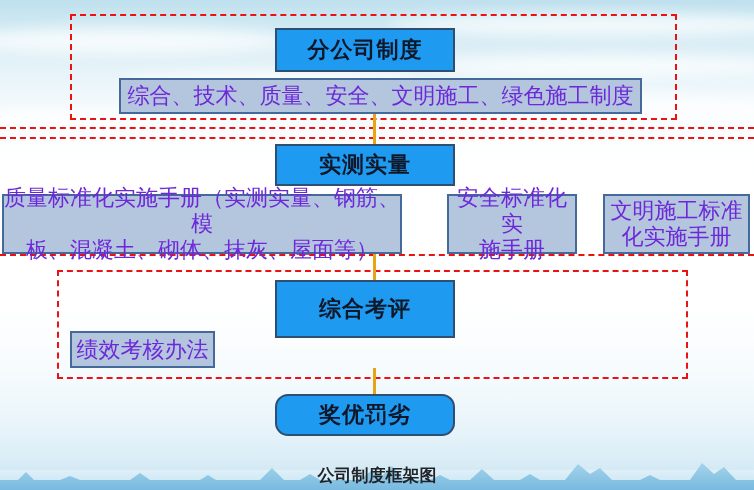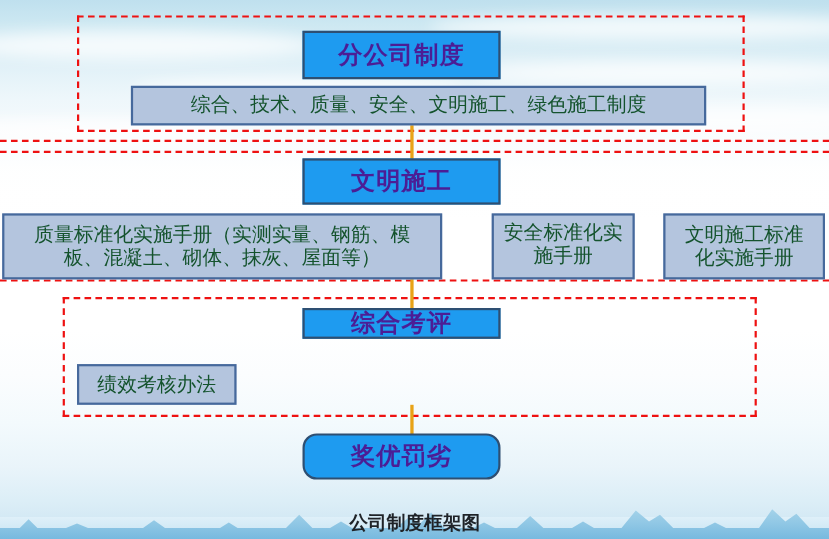--- a/index.html
+++ b/index.html
@@ -79,30 +79,30 @@
     display: flex;
     align-items: center;
     justify-content: center;
     text-align: center;
     line-height: 1.18;
     white-space: pre-line;
   }
   .node-primary {
     background: #1e9bf0;
     border: 2px solid #2e4f72;
-    color: #4c1d95;
+    color: #0f172a;
     font-weight: bold;
     font-size: 22px;
     letter-spacing: 1px;
   }
   .node-secondary {
     background: #b4c5de;
     border: 2px solid #46699c;
-    color: #14532d;
-    font-size: 18px;
+    color: #6d28d9;
+    font-size: 22px;
   }
 
   
   .caption {
     position: absolute;
     text-align: center;
     font-family: "Liberation Sans", "DejaVu Sans", sans-serif;
     font-weight: bold;
     font-size: 17px;
     color: #1f2328;
@@ -152,32 +152,32 @@
   <div class="dash-box" style="left:57px; top:270px; width:631px; height:109px;"></div>
 
   <div class="conn" style="left:373px; top:110px; height:36px;"></div>
   <div class="conn" style="left:373px; top:244px; height:40px;"></div>
   <div class="conn" style="left:373px; top:368px; height:28px;"></div>
 
   <div class="node node-primary" style="left:275px; top:28px; width:180px; height:44px;">分公司制度</div>
 
   <div class="node node-secondary" style="left:119px; top:78px; width:523px; height:36px;">综合、技术、质量、安全、文明施工、绿色施工制度</div>
 
-  <div class="node node-primary" style="left:275px; top:144px; width:180px; height:42px;">文明施工</div>
+  <div class="node node-primary" style="left:275px; top:144px; width:180px; height:42px;">实测实量</div>
 
   <div class="node node-secondary" style="left:2px; top:194px; width:400px; height:60px;">质量标准化实施手册（实测实量、钢筋、模
 板、混凝土、砌体、抹灰、屋面等）</div>
 
-  <div class="node node-secondary" style="left:447px; top:194px; width:130px; height:60px;font-family:Liberation Mono, monospace;">安全标准化实
+  <div class="node node-secondary" style="left:447px; top:194px; width:130px; height:60px;">安全标准化实
 施手册</div>
 
   <div class="node node-secondary" style="left:603px; top:194px; width:147px; height:60px;">文明施工标准
 化实施手册</div>
 
-  <div class="node node-primary" style="left:275px; top:280px; width:180px; height:28px;">综合考评</div>
+  <div class="node node-primary" style="left:275px; top:280px; width:180px; height:58px;">综合考评</div>
 
   <div class="node node-secondary" style="left:70px; top:331px; width:145px; height:37px;text-align:right;">绩效考核办法</div>
 
 
 
   <div class="node node-primary" style="left:275px; top:394px; width:180px; height:42px;border-radius:13px;">奖优罚劣</div>
 
   <div class="caption" style="left:0; top:464px; width:754px;">公司制度框架图</div>
 
 </div>

